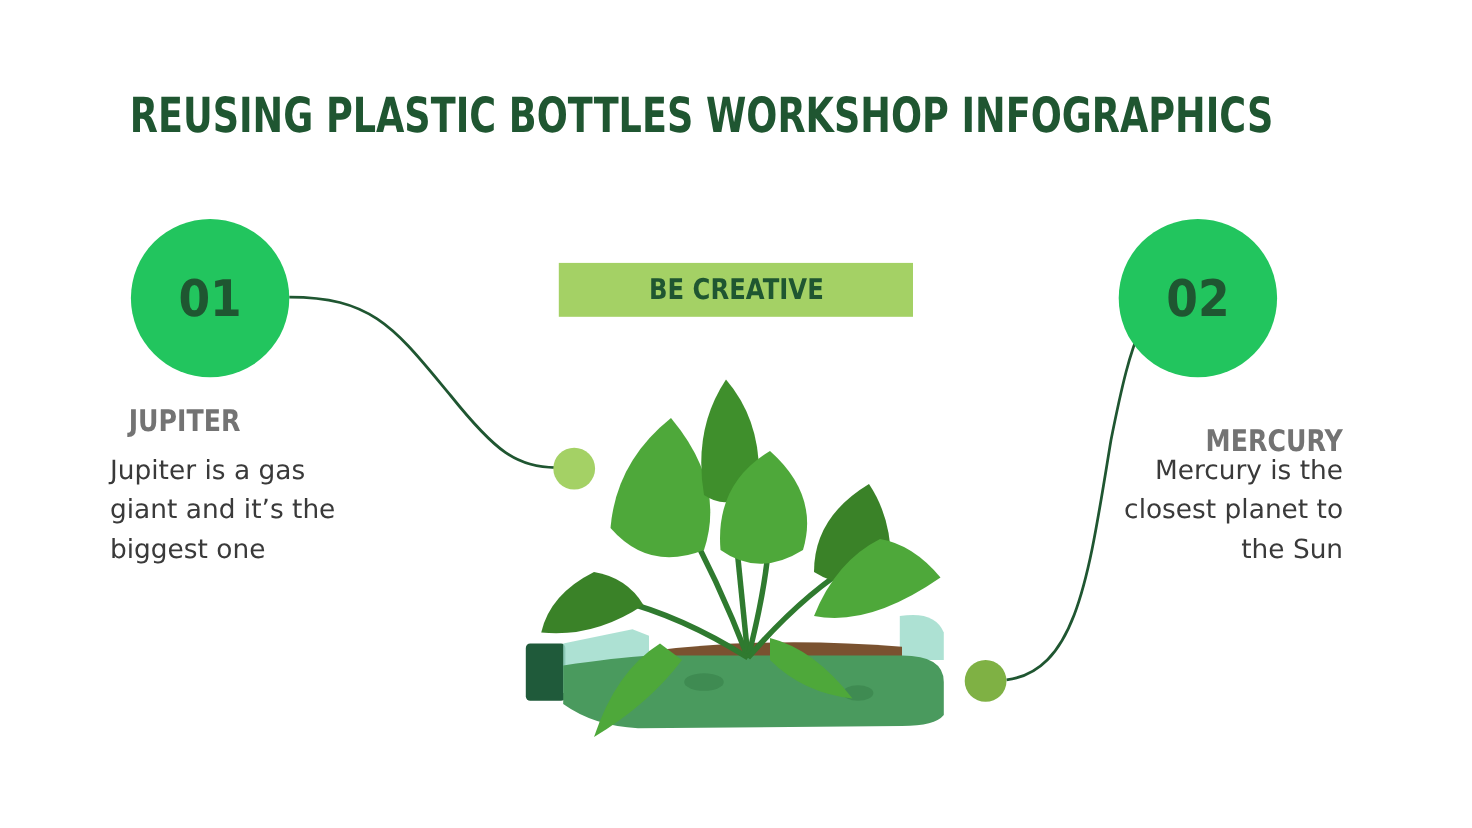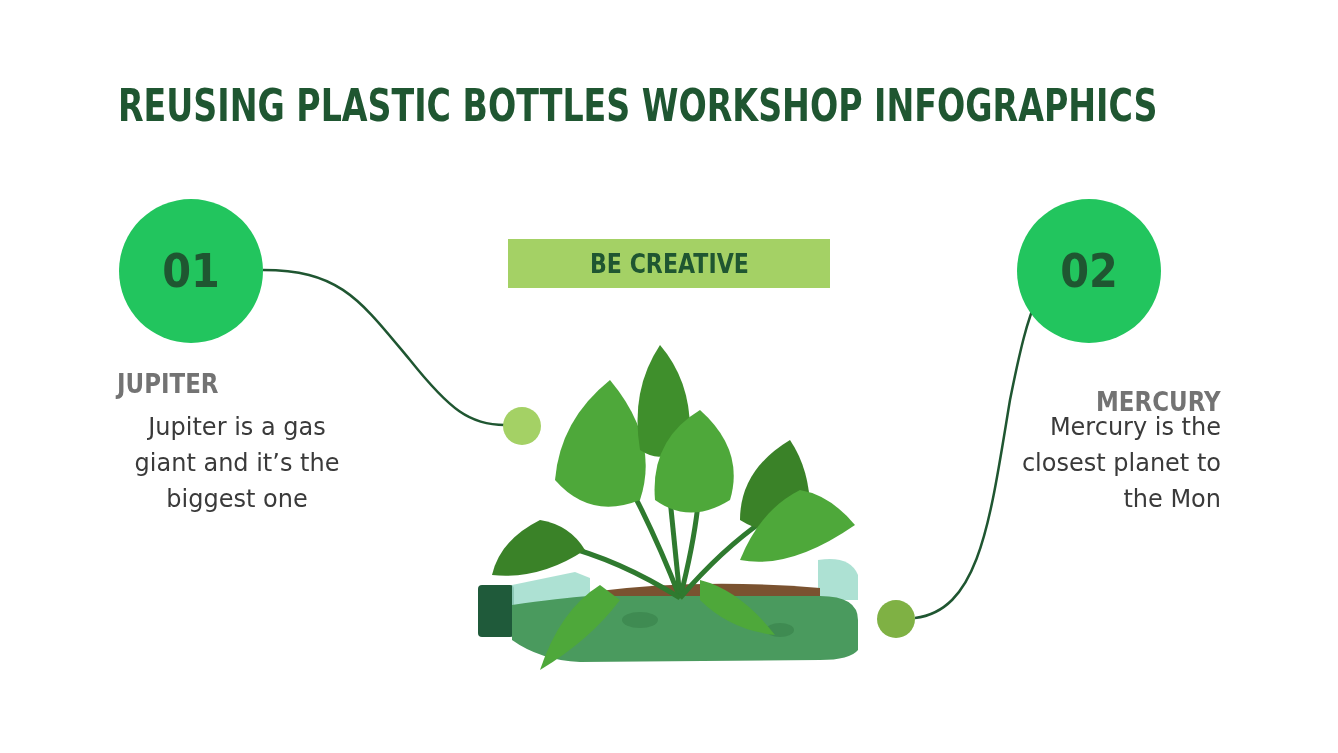--- a/index.html
+++ b/index.html
@@ -9,21 +9,21 @@
   .circle span { display: inline-block; transform: scaleX(0.9); }
   .c1 { left: 119px; top: 199px; }
   .c2 { left: 1017px; top: 199px; }
   .label { position: absolute; font-family: "DejaVu Sans", sans-serif; font-weight: 900; font-size: 27px; color: #737373; white-space: nowrap; }
   .label span { display: inline-block; transform: scaleX(0.85); }
   .l1 { left: 117px; top: 368px; }
   .l1 span { transform-origin: left; }
   .l2 { right: 117px; top: 386px; }
   .l2 span { transform-origin: right; }
   .desc { position: absolute; font-family: "DejaVu Sans", sans-serif; font-size: 24px; line-height: 36px; color: #3a3a3a; width: 240px; }
-  .d1 { left: 117px; top: 409px; text-align: center; }
+  .d1 { left: 100px; top: 409px; text-align: left; }
   .d2 { right: 117px; top: 409px; text-align: right; }
   .banner { position: absolute; left: 508px; top: 239px; width: 322px; height: 49px; background: #a4d165; display: flex; align-items: center; justify-content: center; font-family: "DejaVu Sans", sans-serif; font-weight: 900; font-size: 26px; color: #1f5631; }
   .banner span { display: inline-block; transform: scaleX(0.85); }
   svg.overlay { position: absolute; left: 0; top: 0; }
 </style>
 </head>
 <body>
 
 <div class="title">REUSING PLASTIC BOTTLES WORKSHOP INFOGRAPHICS</div>
 
@@ -73,13 +73,13 @@
   </div>
 
 <div class="banner">
     <span>BE CREATIVE</span>
   </div>
 
 <div class="label l1"><span>JUPITER</span></div>
 <div class="desc d1">Jupiter is a gas giant and it’s the biggest one</div>
 
 <div class="label l2"><span>MERCURY</span></div>
-<div class="desc d2">Mercury is the closest planet to the Mon</div>
+<div class="desc d2">Mercury is the closest planet to the Sun</div>
 
 </body></html>

